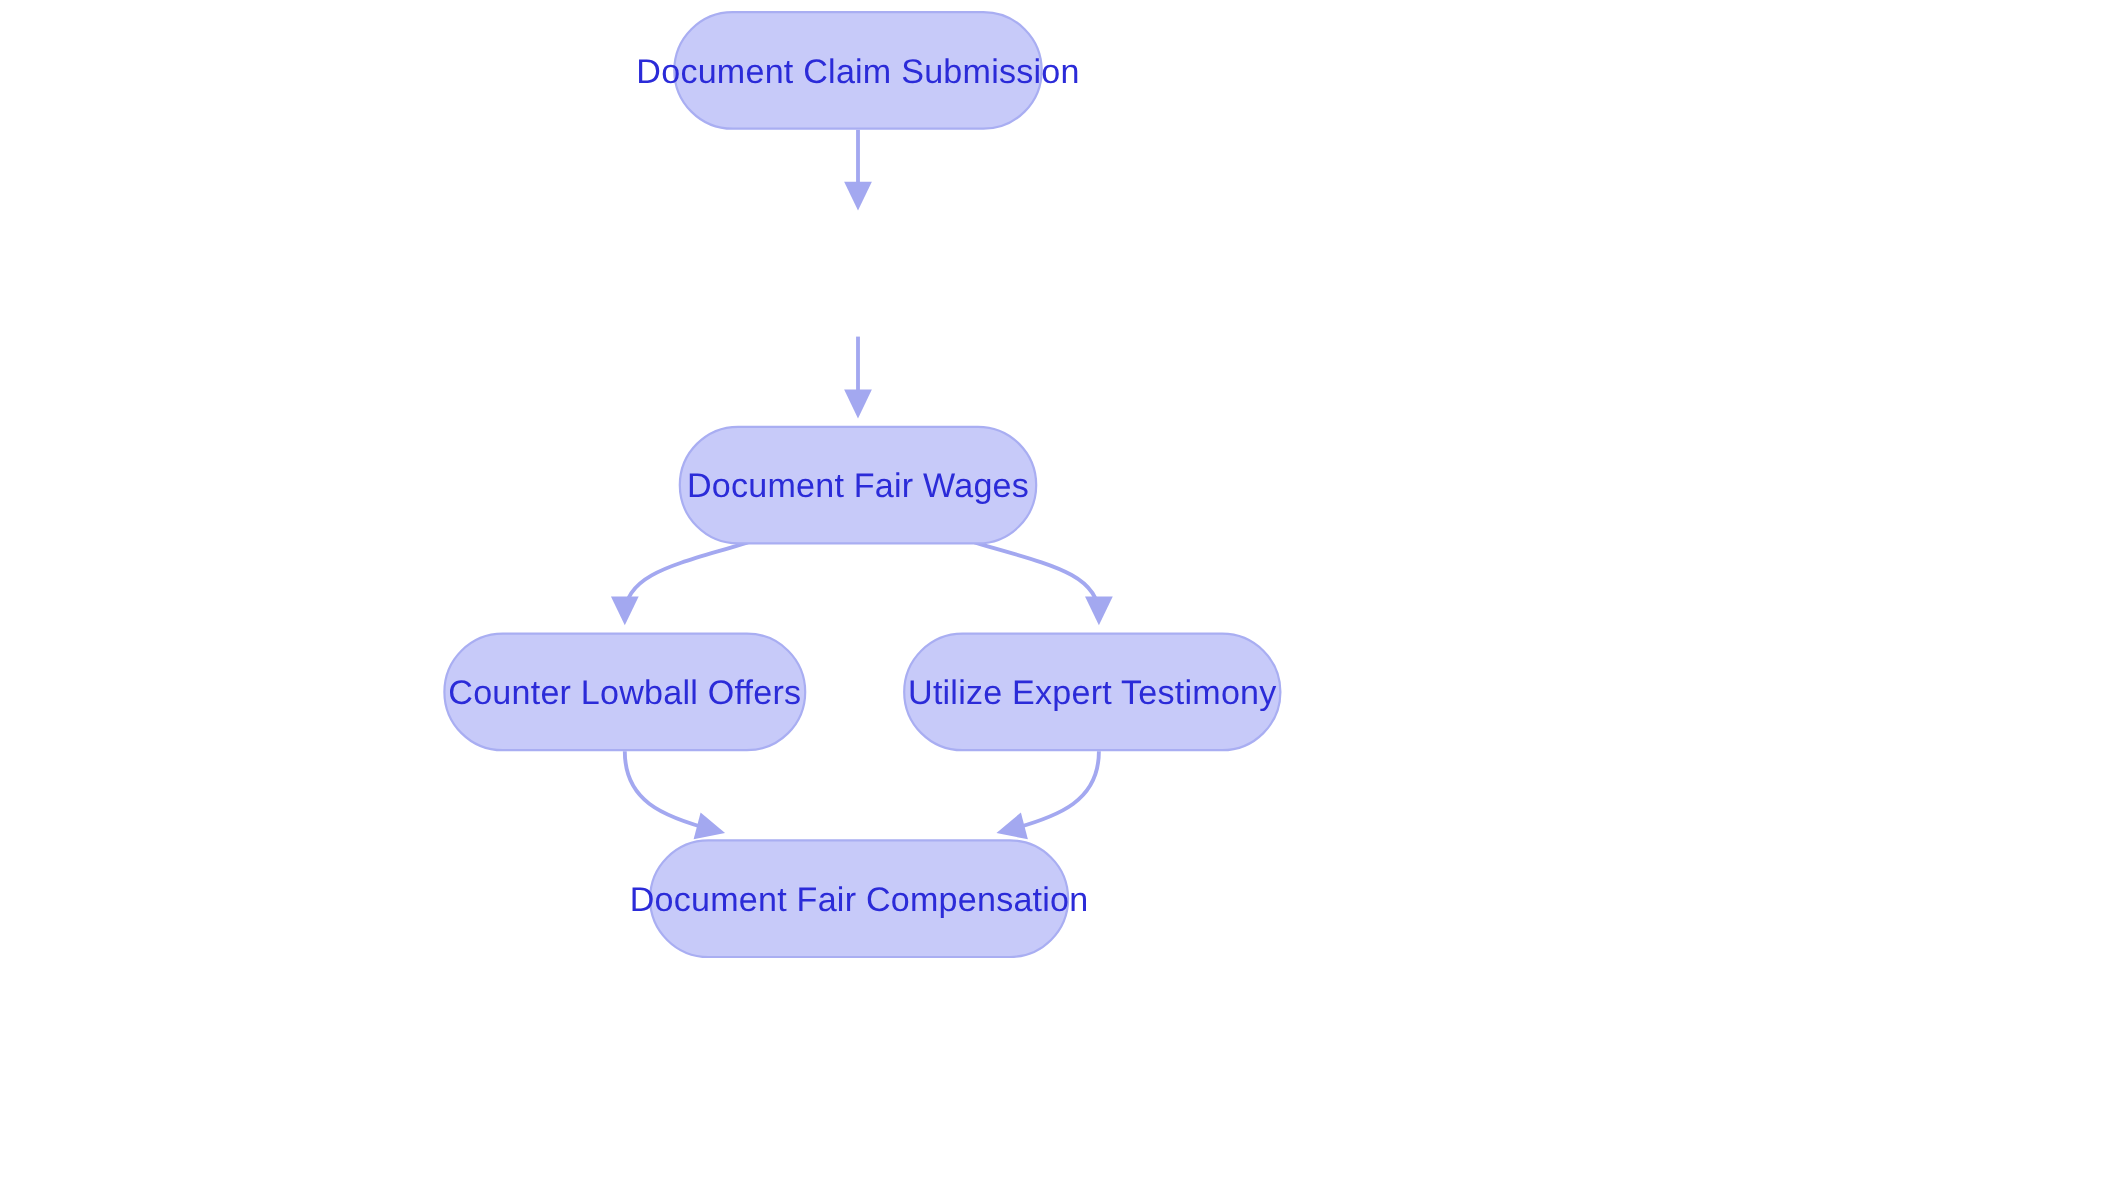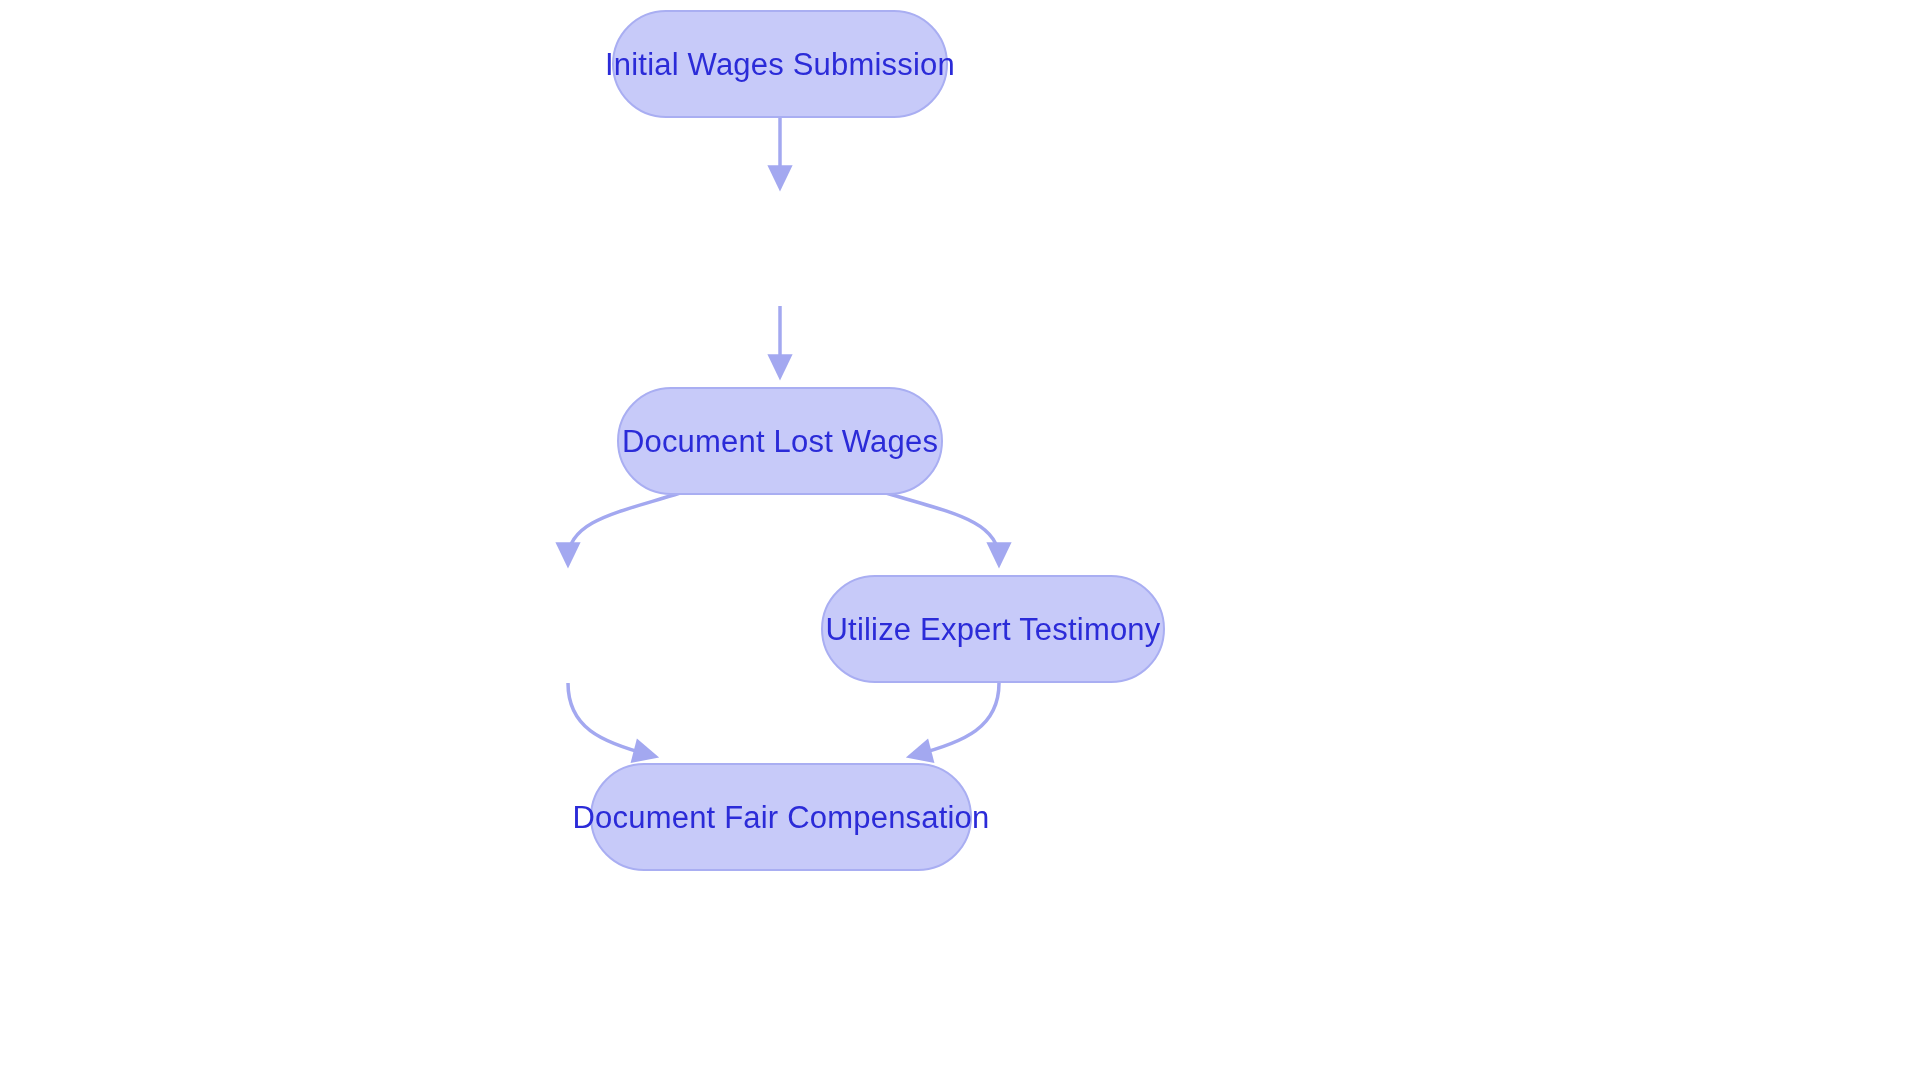--- a/index.html
+++ b/index.html
@@ -65,28 +65,31 @@
     <path d="M 680 493 C 620 512, 568 520, 568 559" fill="none" stroke="#a3a8f0" stroke-width="3.5" marker-end="url(#arrowhead)"></path>
 
     <path d="M 886 493 C 948 512, 999 520, 999 559" fill="none" stroke="#a3a8f0" stroke-width="3.5" marker-end="url(#arrowhead)"></path>
 
     <path d="M 568 683 C 568 727, 600 742, 650 755" fill="none" stroke="#a3a8f0" stroke-width="3.5" marker-end="url(#arrowhead)"></path>
 
     <path d="M 999 683 C 999 727, 965 742, 915 755" fill="none" stroke="#a3a8f0" stroke-width="3.5" marker-end="url(#arrowhead)"></path>
   </svg>
 
   <div class="node" id="node-0" style="left: 612px; top: 10px; width: 336px; height: 108px;">
-    <span class="node-label">Initial Wages Submission</span>
+    <span class="node-label">Document Claim Submission</span>
   </div>
 
 
   <div class="node" id="node-2" style="left: 617px; top: 387px; width: 326px; height: 108px;">
-    <span class="node-label">Document Lost Wages</span>
+    <span class="node-label">Document Fair Wages</span>
   </div>
 
+  <div class="node" id="node-3" style="left: 403px; top: 575px; width: 330px; height: 108px;">
+    <span class="node-label">Counter Lowball Offers</span>
+  </div>
 
   <div class="node" id="node-4" style="left: 821px; top: 575px; width: 344px; height: 108px; text-align: right;">
     <span class="node-label">Utilize Expert Testimony</span>
   </div>
 
   <div class="node" id="node-5" style="left: 590px; top: 763px; width: 382px; height: 108px;">
     <span class="node-label">Document Fair Compensation</span>
   </div>
 
 </div>

